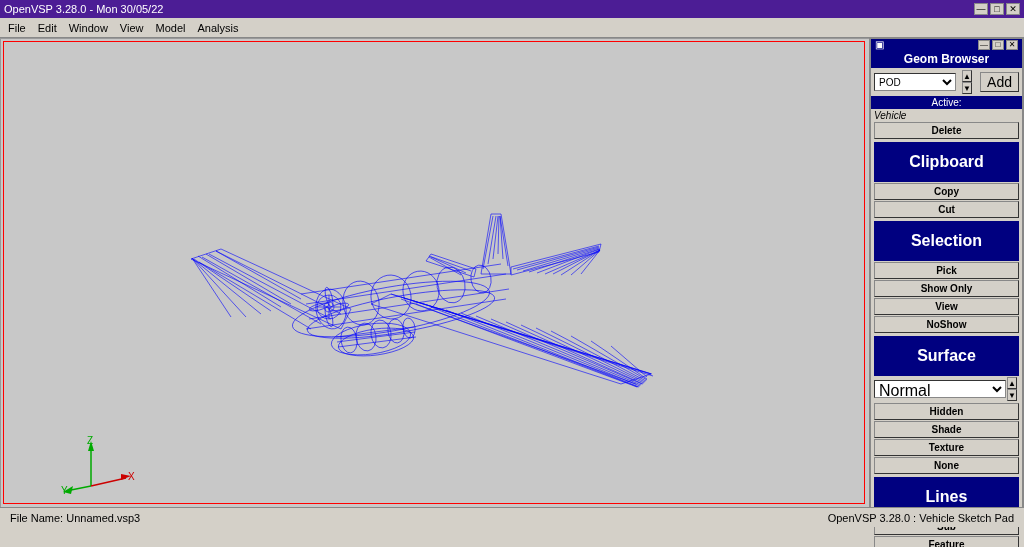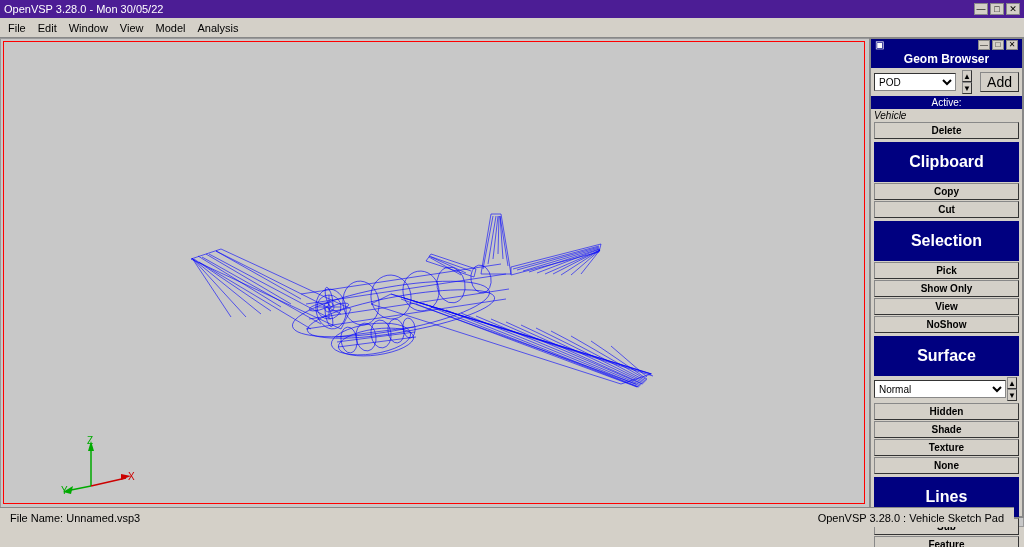--- a/index.html
+++ b/index.html
@@ -207,31 +207,31 @@
 
     .dropdown-row {
       display: flex;
       align-items: center;
       gap: 1px;
       margin-bottom: 1px;
     }
     .dropdown-row select {
       flex: 1;
       height: 18px;
-      font-size: 10px;
+      font-size: 16px;
       background: white;
       border: 1px inset #888;
     }
 
     
     #status-bar {
       position: absolute;
       bottom: 0;
       left: 0;
-      right: 10px;
+      right: 0;
       height: 20px;
       background: #d4d0c8;
       border-top: 1px solid #888;
       display: flex;
       align-items: center;
       justify-content: space-between;
       padding: 0 10px;
       font-size: 11px;
     }
 

